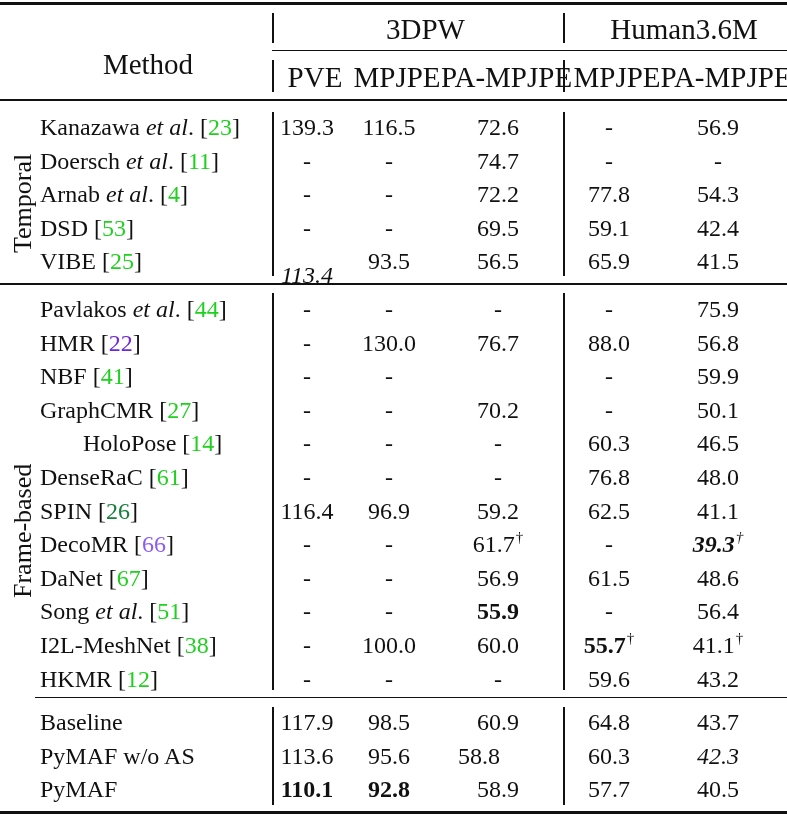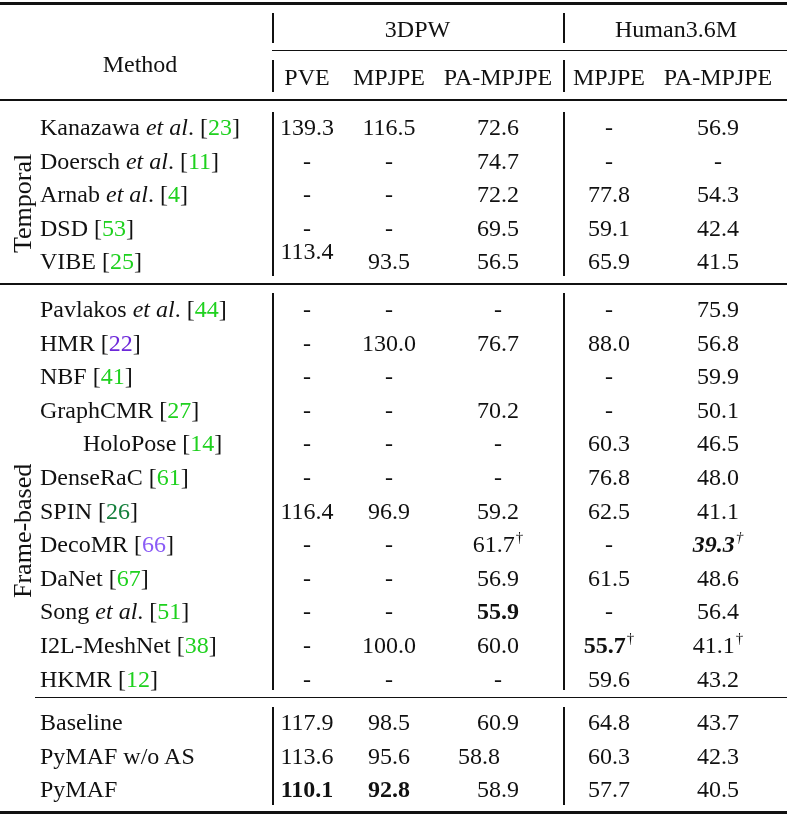--- a/index.html
+++ b/index.html
@@ -16,21 +16,21 @@
     }
     .left { text-align: center; }
     .bold { font-weight: bold; }
     .cite { color: #1fd11f; }
     .it { font-style: italic; }
     sup.dag { font-size: 15px; position: relative; top: -10px; vertical-align: baseline; margin-left: 1px; }
     .group-label {
       position: absolute; font-size: 26px; white-space: nowrap;
       transform-origin: left top; transform: rotate(-90deg);
     }
-    .hdr { position: absolute; font-size: 24px; line-height: 34px; white-space: nowrap; text-align: center; }
+    .hdr { position: absolute; font-size: 29px; line-height: 34px; white-space: nowrap; text-align: center; padding-left: 8px; }
   </style>
 </head>
 <body>
 
 <div id="table-root">
 
   <div class="hrule" style="left:0;top:2px;width:787px;height:2.5px;"></div>
   <div class="hrule" style="left:272px;top:50px;width:515px;height:1.2px;"></div>
   <div class="hrule" style="left:0;top:99px;width:787px;height:2px;"></div>
   <div class="hrule" style="left:0;top:283px;width:787px;height:2px;"></div>
@@ -89,21 +89,21 @@
       <div>
         <div class="cell left" style="left: 40px; top: 210.8px;"><span>DSD</span> [<span class="cite" style="color: rgb(31, 209, 31);">53</span>]</div>
         <div class="cell" style="left: 276px; width: 62px; top: 210.8px;"><span>-</span></div>
         <div class="cell" style="left: 340px; width: 98px; top: 210.8px;"><span>-</span></div>
         <div class="cell" style="left: 433px; width: 130px; top: 210.8px;"><span>69.5</span></div>
         <div class="cell" style="left: 564px; width: 90px; top: 210.8px;"><span>59.1</span></div>
         <div class="cell" style="left: 652px; width: 132px; top: 210.8px;"><span>42.4</span></div>
       </div>
       <div>
         <div class="cell left" style="left: 40px; top: 244.4px;"><span>VIBE</span> [<span class="cite" style="color: rgb(31, 209, 31);">25</span>]</div>
-        <div class="cell" style="left: 276px; width: 62px; top: 234px;"><span>113.4</span></div>
+        <div class="cell" style="left: 276px; width: 62px; top: 258px; font-style: italic;"><span>113.4</span></div>
         <div class="cell" style="left: 340px; width: 98px; top: 244.4px;"><span>93.5</span></div>
         <div class="cell" style="left: 433px; width: 130px; top: 244.4px;"><span>56.5</span></div>
         <div class="cell" style="left: 564px; width: 90px; top: 244.4px;"><span>65.9</span></div>
         <div class="cell" style="left: 652px; width: 132px; top: 244.4px;"><span>41.5</span></div>
       </div>
       <div>
         <div class="cell left" style="left: 40px; top: 292px;"><span>Pavlakos</span> <span class="it">et al</span>. [<span class="cite" style="color: rgb(31, 209, 31);">44</span>]</div>
         <div class="cell" style="left: 276px; width: 62px; top: 292px;"><span>-</span></div>
         <div class="cell" style="left: 340px; width: 98px; top: 292px;"><span>-</span></div>
         <div class="cell" style="left: 433px; width: 130px; top: 292px;"><span>-</span></div>
@@ -205,21 +205,21 @@
         <div class="cell" style="left: 433px; width: 130px; top: 705px;"><span>60.9</span></div>
         <div class="cell" style="left: 564px; width: 90px; top: 705px;"><span>64.8</span></div>
         <div class="cell" style="left: 652px; width: 132px; top: 705px;"><span>43.7</span></div>
       </div>
       <div>
         <div class="cell left" style="left: 40px; top: 738.6px;"><span>PyMAF w/o AS</span></div>
         <div class="cell" style="left: 276px; width: 62px; top: 738.6px;"><span>113.6</span></div>
         <div class="cell" style="left: 340px; width: 98px; top: 738.6px;"><span>95.6</span></div>
         <div class="cell" style="left: 414px; width: 130px; top: 738.6px;"><span>58.8</span></div>
         <div class="cell" style="left: 564px; width: 90px; top: 738.6px;"><span>60.3</span></div>
-        <div class="cell" style="left: 652px; width: 132px; top: 738.6px;"><span>42.3</span></div>
+        <div class="cell" style="left: 652px; width: 132px; top: 738.6px; font-style: italic;"><span>42.3</span></div>
       </div>
       <div>
         <div class="cell left" style="left: 40px; top: 772.2px;"><span>PyMAF</span></div>
         <div class="cell" style="left: 276px; width: 62px; top: 772.2px;"><span class="bold">110.1</span></div>
         <div class="cell" style="left: 340px; width: 98px; top: 772.2px;"><span class="bold">92.8</span></div>
         <div class="cell" style="left: 433px; width: 130px; top: 772.2px;"><span>58.9</span></div>
         <div class="cell" style="left: 564px; width: 90px; top: 772.2px;"><span>57.7</span></div>
         <div class="cell" style="left: 652px; width: 132px; top: 772.2px;"><span>40.5</span></div>
       </div>
     </div>

